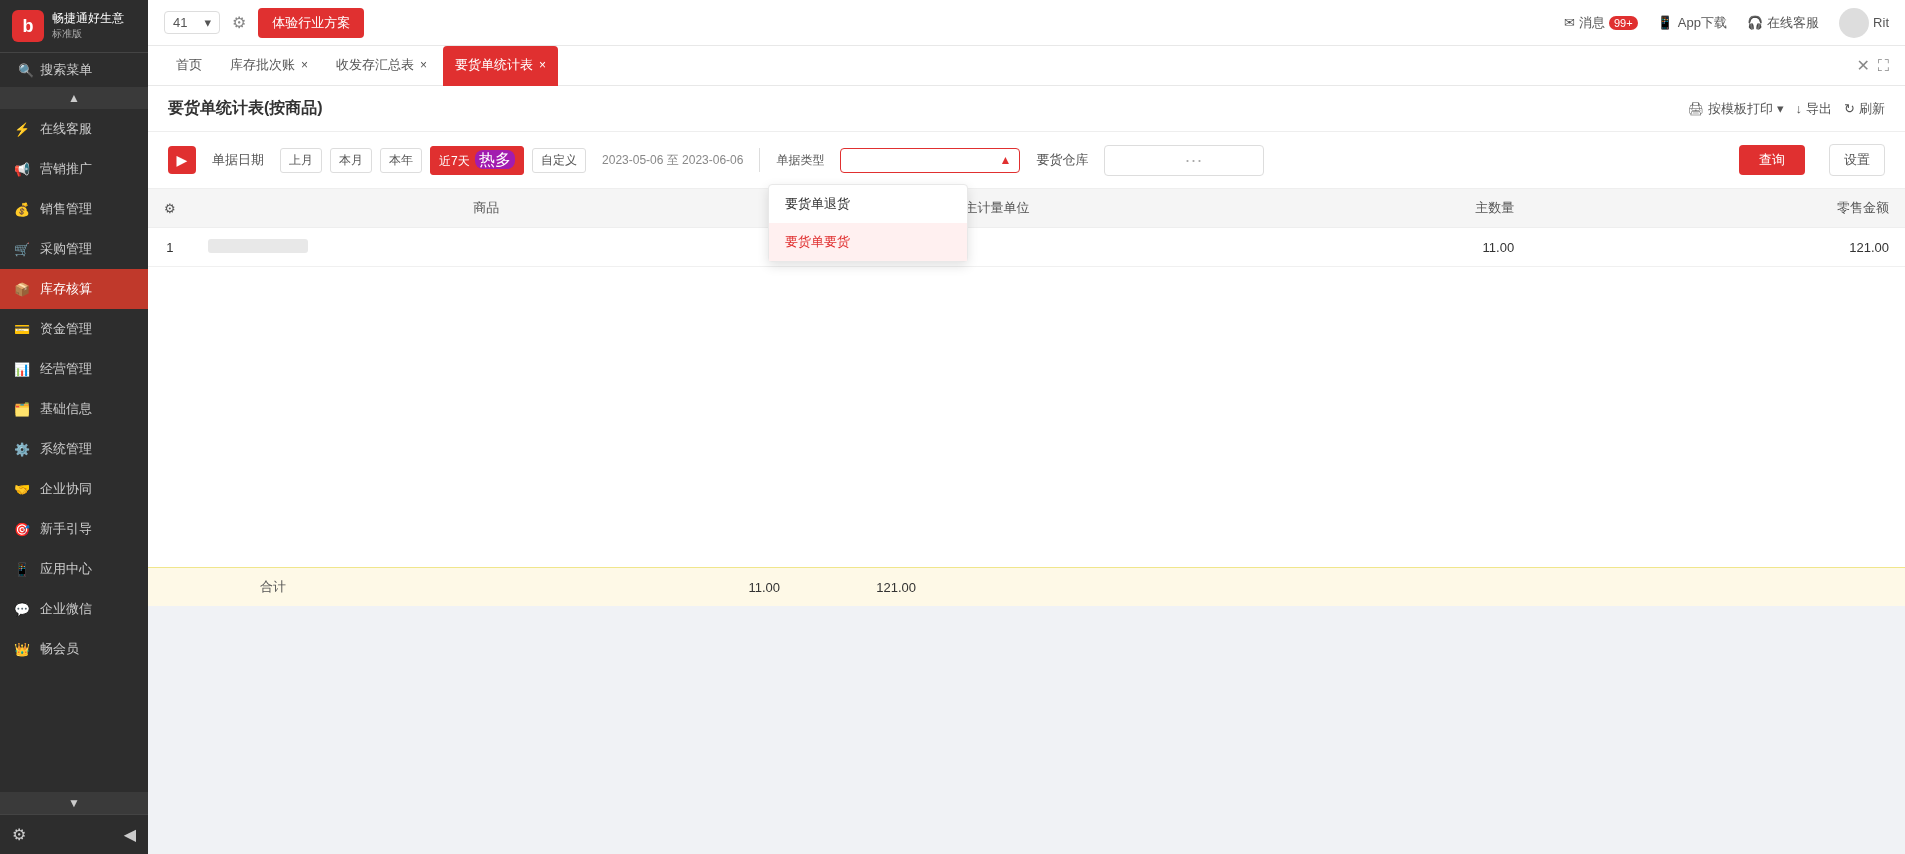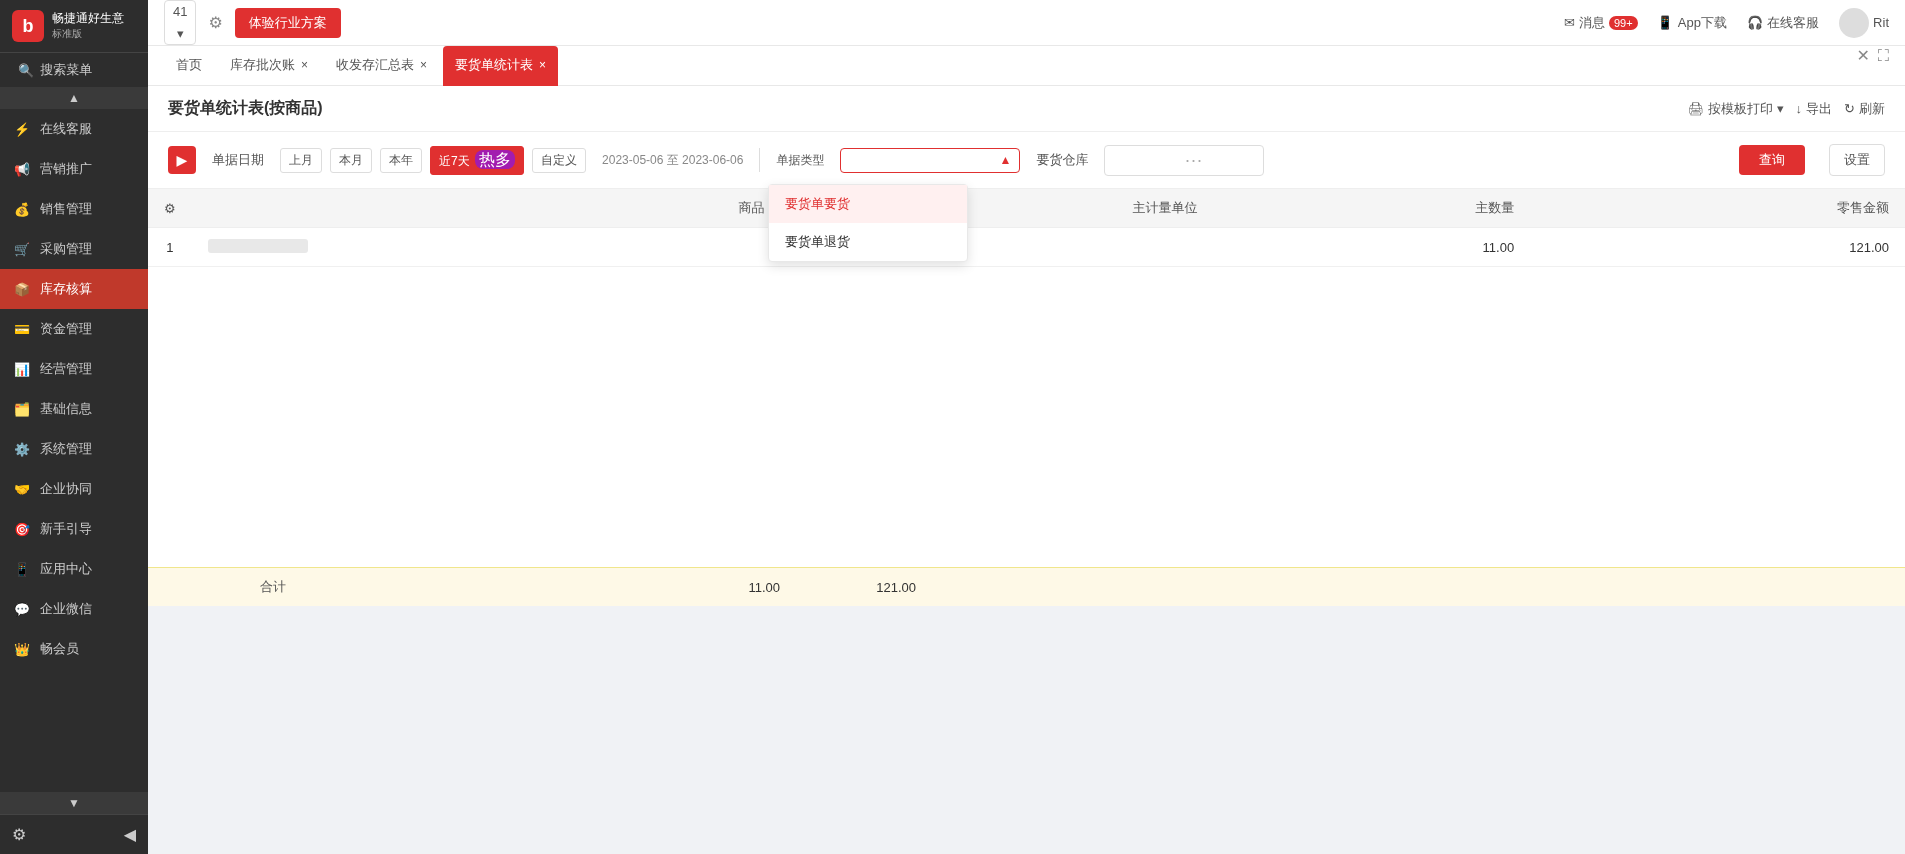--- a/index.html
+++ b/index.html
@@ -99,28 +99,27 @@
       flex-shrink: 0;
     }
     .topbar-left {
       display: flex;
       align-items: center;
       gap: 12px;
     }
     .topbar-dropdown {
       display: flex;
       align-items: center;
-      gap: 7px;
+      gap: 17px;
       font-size: 13px;
       color: #555;
       cursor: pointer;
       border: 1px solid #ddd;
       border-radius: 4px;
       padding: 3px 8px;
-      flex-direction: column;
     }
     .topbar-settings {
       color: #888;
       cursor: pointer;
       font-size: 16px;
     }
     .btn-primary-red {
       background: #e03030;
       color: #fff;
       border: none;
@@ -153,21 +152,21 @@
       width: 30px;
       height: 30px;
       background: #ddd;
       border-radius: 50%;
     }
 
     
     .tabs-bar {
       background: #fff;
       display: flex;
-      align-items: flex-start;
+      align-items: center;
       padding: 0 16px;
       border-bottom: 1px solid #e8e8e8;
       height: 40px;
       flex-shrink: 0;
       gap: 4px;
     }
     .tab {
       display: flex;
       align-items: center;
       padding: 0 12px;
@@ -375,21 +374,21 @@
     table {
       width: 100%;
       border-collapse: collapse;
       font-size: 13px;
     }
     thead tr {
       background: #f5f5f5;
     }
     th {
       padding: 10px 16px;
-      text-align: right;
+      text-align: center;
       font-weight: 500;
       color: #555;
       border-bottom: 1px solid #eee;
       white-space: nowrap;
     }
     td {
       padding: 10px 16px;
       border-bottom: 1px solid #f0f0f0;
       color: #333;
     }
@@ -622,22 +621,22 @@
         <span style="color:#bbb;font-size:13px;flex:1;"></span>
         <span style="font-size:18px;color:#aaa;">···</span>
       </div>
 
       <div class="filter-actions">
         <button class="btn-search">查询</button>
         <button class="btn-settings">设置</button>
       </div>
 
       <div class="dropdown-menu">
+        <div class="dropdown-item">要货单退货</div>
         <div class="dropdown-item selected">要货单要货</div>
-        <div class="dropdown-item">要货单退货</div>
       </div>
     </div>
 
     <div class="table-container">
       <table>
         <thead>
           <tr>
             <th class="settings-col">⚙</th>
             <th>商品</th>
             <th>主计量单位</th>

